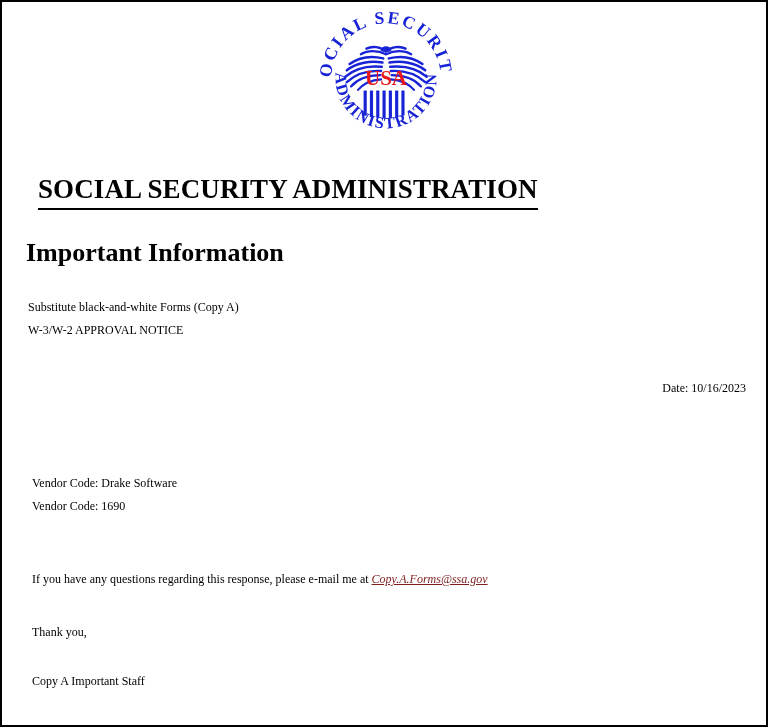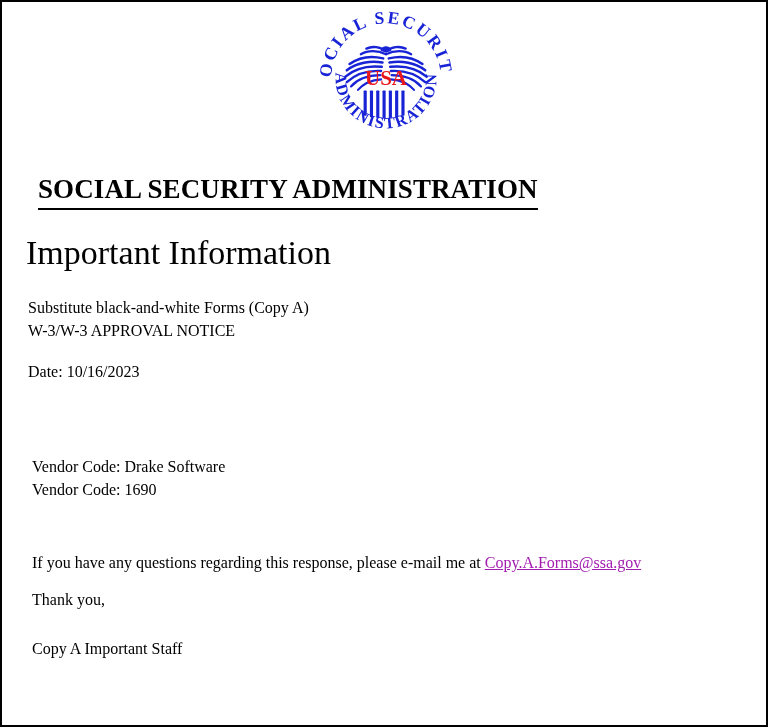--- a/index.html
+++ b/index.html
@@ -49,36 +49,36 @@
     font-size: 27px;
     font-weight: bold;
     letter-spacing: 0.1px;
     line-height: 34px;
     display: inline-block;
     border-bottom: 2px solid #000000;
     white-space: nowrap;
   }
   .subhead {
     margin: 16px 0 0 0;
-    font-size: 34px;
-    font-weight: normal;
+    font-size: 26px;
+    font-weight: bold;
     line-height: 30px;
   }
   .para {
     margin: 0;
-    font-size: 16px;
+    font-size: 12px;
     line-height: 23px;
     white-space: nowrap;
   }
   .block-intro { margin-top: 28px; padding-left: 2px; }
-  .block-date  { margin-top: 18px; padding-left: 2px; }
+  .block-date  { margin-top: 35px; padding-left: 2px; text-align: right; }
   .block-forms { margin-top: 26px; padding-left: 6px; }
   .block-vendor{ margin-top: 72px; padding-left: 6px; }
   .block-contact{ margin-top: 50px; padding-left: 6px; }
-  .block-thanks{ margin-top: 14px; padding-left: 6px; }
+  .block-thanks{ margin-top: 30px; padding-left: 6px; }
   .block-sign  { margin-top: 26px; padding-left: 6px; }
 
   .email-link {
     color: #1a53c4;
     text-decoration: underline;
   }
   .checkmark-token { letter-spacing: 0px; }
 </style>
 </head>
 <body>
@@ -138,35 +138,35 @@
   <div class="doc-body">
 
     <div>
       <h1 class="org-title">SOCIAL SECURITY ADMINISTRATION</h1>
     </div>
 
     <h2 class="subhead">Important Information</h2>
 
     <div class="block-intro">
       <p class="para">Substitute black-and-white Forms (Copy A)</p>
-      <p class="para">W-3/W-3 APPROVAL NOTICE</p>
+      <p class="para">W-3/W-2 APPROVAL NOTICE</p>
     </div>
 
     <div class="block-date">
       <p class="para">Date: 10/16/2023</p>
     </div>
 
 
     <div class="block-vendor">
       <p class="para">Vendor Code: Drake Software</p>
       <p class="para">Vendor Code: 1690</p>
     </div>
 
     <div class="block-contact">
-      <p class="para"><span>If you have any questions regarding this response, please e-mail me at </span><a class="email-link" href="#" style="color: #a21caf;">Copy.A.Forms@ssa.gov</a></p>
+      <p class="para"><span>If you have any questions regarding this response, please e-mail me at </span><a class="email-link" href="#" style="color: #7f1d1d; font-style: italic;">Copy.A.Forms@ssa.gov</a></p>
     </div>
 
     <div class="block-thanks">
       <p class="para">Thank you,</p>
     </div>
 
     <div class="block-sign">
       <p class="para">Copy A Important Staff</p>
     </div>
 

